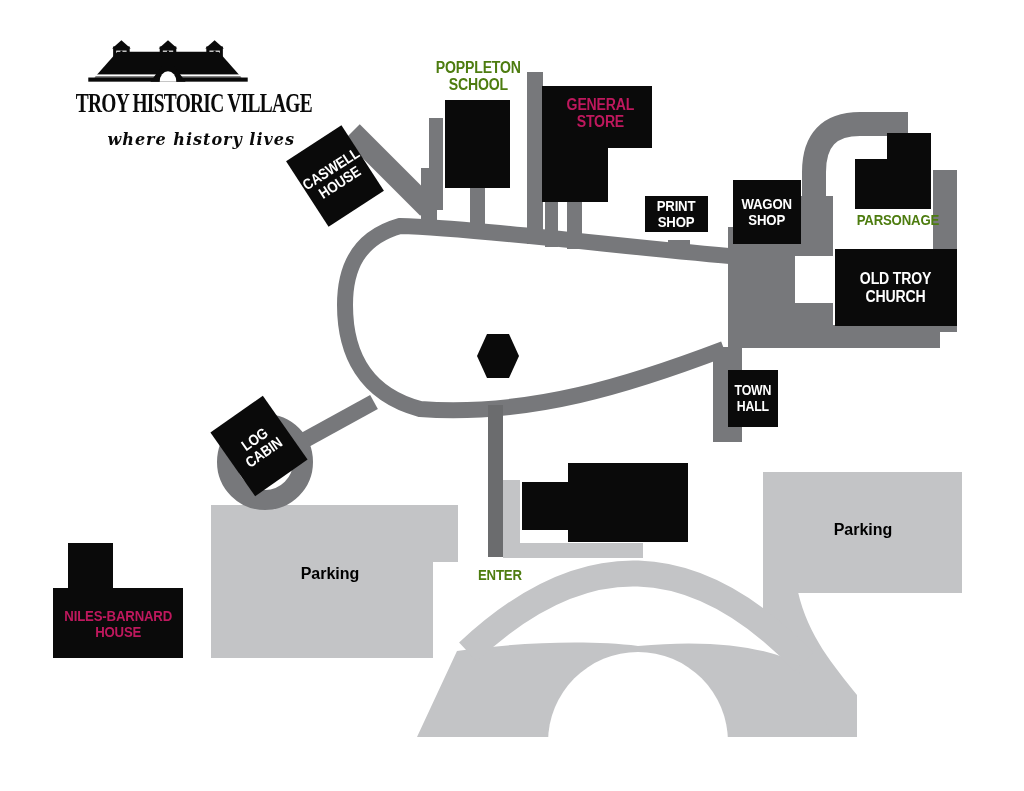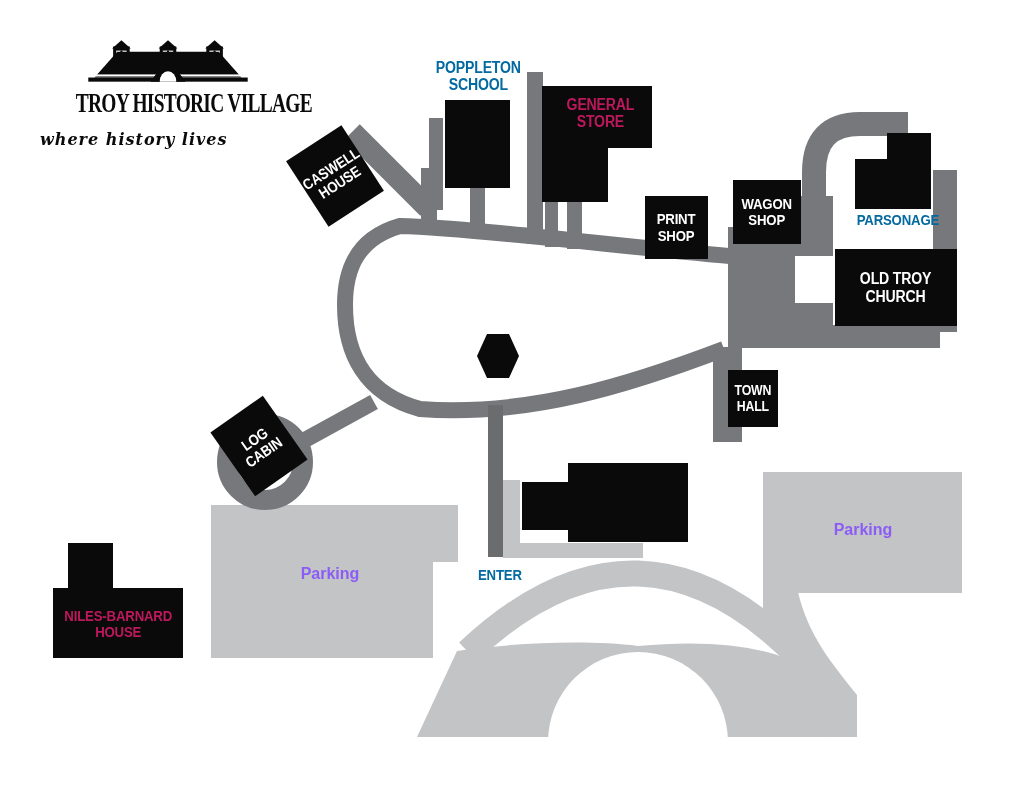--- a/index.html
+++ b/index.html
@@ -2,41 +2,41 @@
 <html><head>
 <meta charset="utf-8">
 <style>
   * { margin:0; padding:0; box-sizing:border-box; }
   html,body { background:#ffffff; }
   body { font-family:"Liberation Sans", sans-serif; }
   #canvas { position:relative; width:1024px; height:791px; background:#fff; overflow:hidden; }
   #map-svg { position:absolute; left:0; top:0; }
 
   
-  #logo { position:absolute; left:40px; top:38px; width:255px; text-align:left; }
+  #logo { position:absolute; left:40px; top:38px; width:255px; text-align:right; }
   #logo-roof { display:block; margin:0 auto; }
   #logo-title { font-family:"Liberation Serif", serif; font-weight:700; font-size:27px;
                 color:#0a0a0a; white-space:nowrap; transform:scaleX(.72); transform-origin:center;
                 letter-spacing:-1px; margin-top:2px; }
   #logo-tagline { font-family:"DejaVu Serif", serif; font-style:italic; font-weight:700;
                   font-size:16px; color:#0a0a0a; margin-top:11px; letter-spacing:1px; }
 
   
   .bldg { position:absolute; background:#0a0a0a; }
   .bldg.center { display:flex; align-items:center; justify-content:center; }
   .maplabel { position:absolute; display:flex; align-items:center; justify-content:center;
               font-weight:700; text-align:center; color:#be185d; line-height:1.08; }
-  .maplabel.black { color:#0369a1; }
+  .maplabel.black { color:#4d7c0f; }
   .cond { display:inline-block; transform:scaleX(.88); transform-origin:center;
           white-space:nowrap; letter-spacing:-.2px; }
   .cond span { display:block; }
   .fs14 { font-size:14px; } .fs15 { font-size:15px; } .fs16 { font-size:16px; }
   .rot-caswell { transform:rotate(-33deg); }
   .rot-log { transform:rotate(-35deg); }
-  .parking-label { color:#8b5cf6; }
+  .parking-label { color:#000000; }
 </style>
 </head>
 <body>
 
 <div id="canvas">
 
   <svg id="map-svg" width="1024" height="791" viewBox="0 0 1024 791">
 
     <g fill="#c3c4c6">
       <rect x="211" y="505" width="222" height="153"></rect>
@@ -130,21 +130,21 @@
     </span>
   </div>
 
   <div class="bldg center rot-caswell fs15" style="left:302px;top:137px;width:66px;height:78px;">
     <span class="cond maplabel-inline" style="color:#fff;font-weight:700;text-align:center;line-height:1.1;">
       <span>CASWELL</span>
       <span>HOUSE</span>
     </span>
   </div>
 
-  <div class="bldg center fs15" style="left:645px;top:196px;width:63px;height:63px;">
+  <div class="bldg center fs15" style="left:645px;top:196px;width:63px;height:36px;">
     <span class="cond" style="color:#fff;font-weight:700;text-align:center;line-height:1.1;">
       <span>PRINT</span>
       <span>SHOP</span>
     </span>
   </div>
 
   <div class="bldg center fs15" style="left:733px;top:180px;width:68px;height:64px;">
     <span class="cond" style="color:#fff;font-weight:700;text-align:center;line-height:1.1;">
       <span>WAGON</span>
       <span>SHOP</span>

